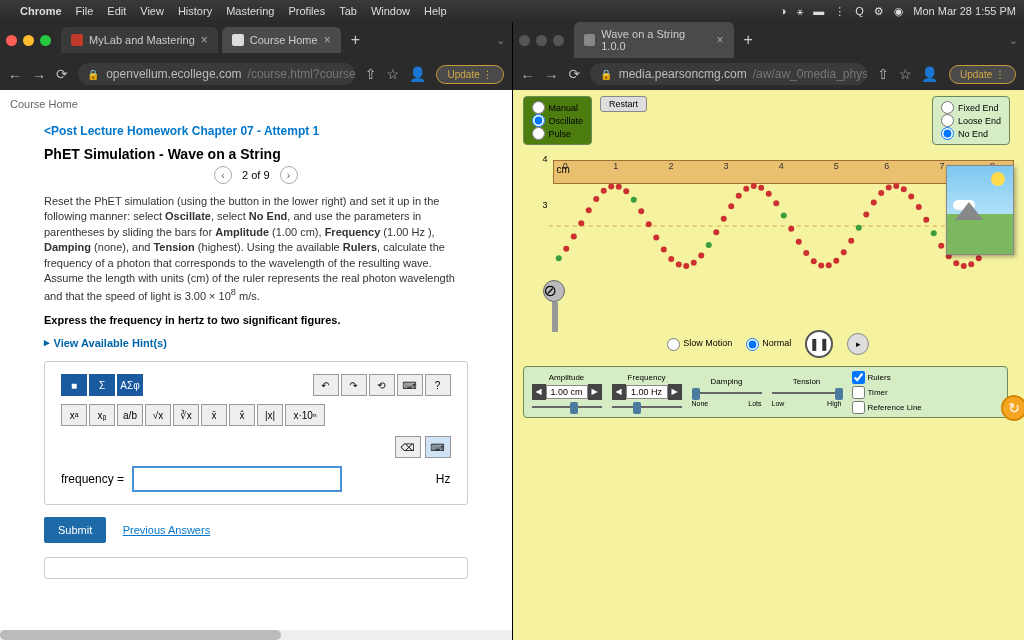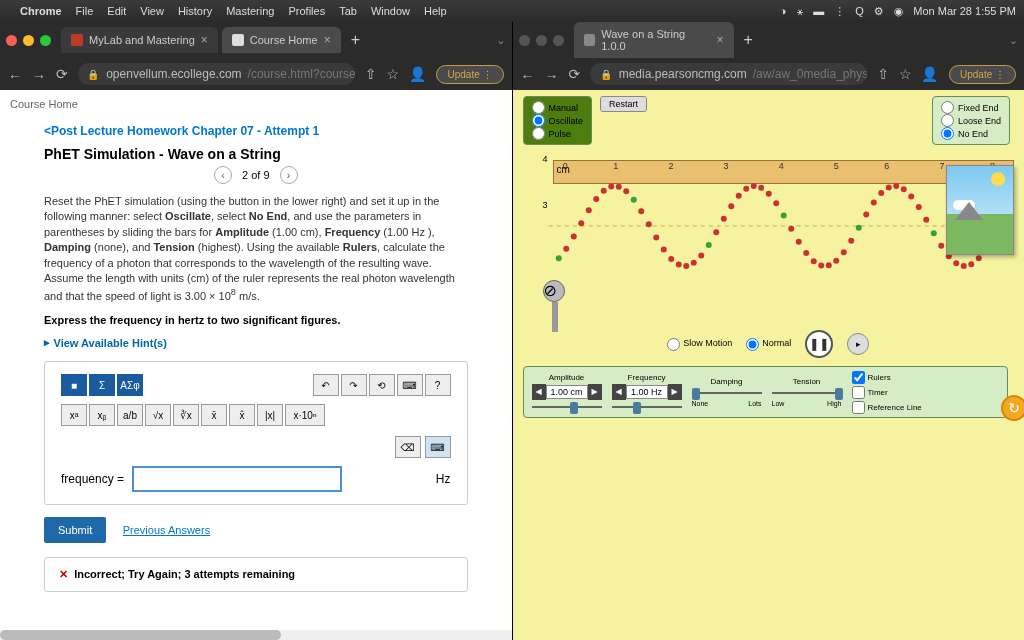--- a/index.html
+++ b/index.html
@@ -224,21 +224,20 @@
           </div>
           <div class="eqline">
             <span>frequency =</span>
             <input class="eqinput" style="">
             <span style="margin-left:auto">Hz</span>
           </div>
         </div>
         <button class="submit">Submit</button>
         <a class="prevans">Previous Answers</a>
         <div class="feedback">
-          <div><span class="xicon">✕</span><span class="ftitle">Incorrect; Try Again; 3 attempts remaining</span></div>
         </div>
         
         
       </div>
       <div class="scrollx">
           <div class="thumb"></div>
         </div>
     </div>
   </div>
 

